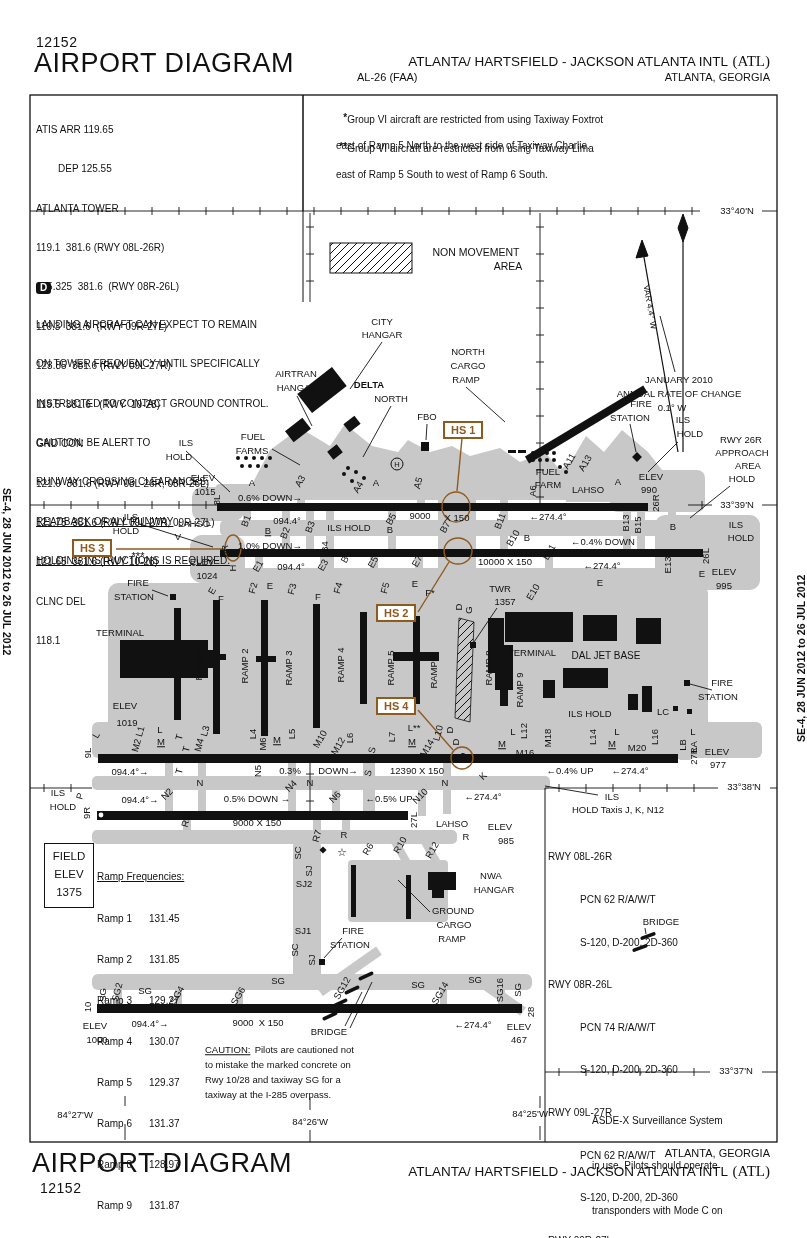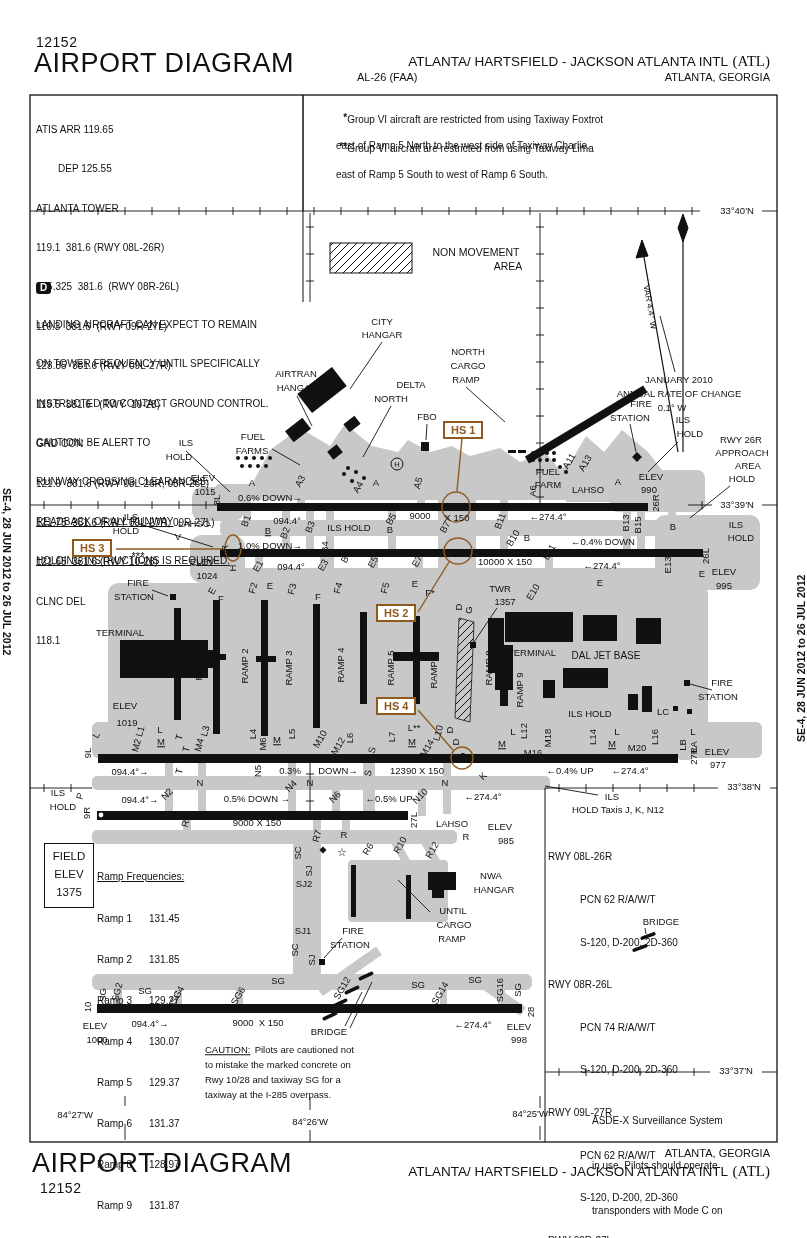--- a/index.html
+++ b/index.html
@@ -484,21 +484,21 @@
   <div class="abs hs" style="left:376px;top:697px;">HS 4</div>
 
   <div id="labels">
       <span class="ml" style="left: 476px; top: 252px; font-size: 10.5px;">NON MOVEMENT</span>
       <span class="ml" style="left: 508px; top: 266px; font-size: 10.5px;">AREA</span>
       <span class="ml" style="left: 382px; top: 322px;">CITY</span>
       <span class="ml" style="left: 382px; top: 335px;">HANGAR</span>
       <span class="ml" style="left: 468px; top: 352px;">NORTH</span>
       <span class="ml" style="left: 468px; top: 366px;">CARGO</span>
       <span class="ml" style="left: 466px; top: 380px;">RAMP</span>
-      <span class="ml" style="left: 411px; top: 385px;">DELTA</span>
+      <span class="ml" style="left: 369px; top: 385px; font-weight: bold;">DELTA</span>
       <span class="ml" style="left: 391px; top: 399px;">NORTH</span>
       <span class="ml" style="left: 296px; top: 374px;">AIRTRAN</span>
       <span class="ml" style="left: 297px; top: 388px;">HANGAR</span>
       <span class="ml" style="left: 427px; top: 417px;">FBO</span>
       <span class="ml" style="left: 253px; top: 437px;">FUEL</span>
       <span class="ml" style="left: 252px; top: 451px;">FARMS</span>
       <span class="ml" style="left: 679px; top: 380px;">JANUARY 2010</span>
       <span class="ml" style="left: 679px; top: 394px;">ANNUAL RATE OF CHANGE</span>
       <span class="ml" style="left: 672px; top: 408px;">0.1° W</span>
       <span class="ml" style="left: 650px; top: 307px; font-size: 8.5px; --r: 80deg;">VAR 4.4° W</span>
@@ -637,21 +637,21 @@
       <span class="ml" style="left: 414px; top: 728px;">L**</span>
       <span class="ml u" style="left: 412px; top: 742px;">M</span>
       <span class="ml" style="left: 427px; top: 748px; --r: -60deg;">M14</span>
       <span class="ml" style="left: 438px; top: 733px; --r: -75deg;">L10</span>
       <span class="ml" style="left: 450px; top: 730px; --r: -90deg;">D</span>
       <span class="ml" style="left: 456px; top: 742px; --r: -90deg;">D</span>
       <span class="ml" style="left: 463px; top: 756px; --r: -90deg;">D</span>
       <span class="ml" style="left: 483px; top: 776px; --r: -45deg;">K</span>
       <span class="ml" style="left: 513px; top: 732px;">L</span>
       <span class="ml u" style="left: 502px; top: 744px;">M</span>
-      <span class="ml" style="left: 525px; top: 753px; margin-left: 8px;">M16</span>
+      <span class="ml" style="left: 525px; top: 753px;">M16</span>
       <span class="ml" style="left: 524px; top: 731px; --r: -90deg;">L12</span>
       <span class="ml" style="left: 548px; top: 738px; --r: -90deg;">M18</span>
       <span class="ml" style="left: 593px; top: 737px; --r: -90deg;">L14</span>
       <span class="ml" style="left: 617px; top: 732px;">L</span>
       <span class="ml u" style="left: 612px; top: 744px;">M</span>
       <span class="ml" style="left: 637px; top: 748px;">M20</span>
       <span class="ml" style="left: 655px; top: 737px; --r: -90deg;">L16</span>
       <span class="ml" style="left: 693px; top: 732px;">L</span>
       <span class="ml" style="left: 683px; top: 745px; --r: -90deg;">LB</span>
       <span class="ml" style="left: 694px; top: 747px; --r: -90deg;">LA</span>
@@ -698,21 +698,21 @@
       <span class="ml" style="left: 309px; top: 871px; --r: -90deg;">SJ</span>
       <span class="ml" style="left: 304px; top: 884px;">SJ2</span>
       <span class="ml" style="left: 342px; top: 852px; font-size: 11px;">☆</span>
       <span class="ml" style="left: 303px; top: 931px;">SJ1</span>
       <span class="ml" style="left: 295px; top: 950px; --r: -90deg;">SC</span>
       <span class="ml" style="left: 312px; top: 960px; --r: -90deg;">SJ</span>
       <span class="ml" style="left: 353px; top: 931px;">FIRE</span>
       <span class="ml" style="left: 350px; top: 945px;">STATION</span>
       <span class="ml" style="left: 491px; top: 876px;">NWA</span>
       <span class="ml" style="left: 494px; top: 890px;">HANGAR</span>
-      <span class="ml" style="left: 453px; top: 911px;">UNTIL</span>
+      <span class="ml" style="left: 453px; top: 911px;">GROUND</span>
       <span class="ml" style="left: 454px; top: 925px;">CARGO</span>
       <span class="ml" style="left: 452px; top: 939px;">RAMP</span>
       <span class="ml" style="left: 661px; top: 922px;">BRIDGE</span>
       <span class="ml" style="left: 329px; top: 1032px;">BRIDGE</span>
       <span class="ml" style="left: 103px; top: 995px; --r: -90deg;">SG</span>
       <span class="ml" style="left: 117px; top: 992px; --r: -75deg;">SG2</span>
       <span class="ml" style="left: 145px; top: 991px;">SG</span>
       <span class="ml" style="left: 177px; top: 995px; --r: -60deg;">SG4</span>
       <span class="ml" style="left: 238px; top: 996px; --r: -60deg;">SG6</span>
       <span class="ml" style="left: 278px; top: 981px;">SG</span>
@@ -723,21 +723,21 @@
       <span class="ml" style="left: 500px; top: 990px; --r: -90deg;">SG16</span>
       <span class="ml" style="left: 518px; top: 990px; --r: -90deg;">SG</span>
       <span class="ml" style="left: 531px; top: 1012px; --r: -90deg;">28</span>
       <span class="ml" style="left: 88px; top: 1007px; --r: -90deg;">10</span>
       <span class="ml" style="left: 95px; top: 1026px;">ELEV</span>
       <span class="ml" style="left: 97px; top: 1040px;">1000</span>
       <span class="ml" style="left: 150px; top: 1024px;">094.4°→</span>
       <span class="ml" style="left: 258px; top: 1023px;">9000  X 150</span>
       <span class="ml" style="left: 473px; top: 1025px;">←274.4°</span>
       <span class="ml" style="left: 519px; top: 1027px;">ELEV</span>
-      <span class="ml" style="left: 519px; top: 1040px;">998</span>
+      <span class="ml" style="left: 519px; top: 1040px;">467</span>
       <span class="ml u left" style="left: 205px; top: 1050px;">CAUTION:</span>
       <span class="ml left" style="left: 252px; top: 1050px;"> Pilots are cautioned not</span>
       <span class="ml left" style="left: 205px; top: 1065px;">to mistake the marked concrete on</span>
       <span class="ml left" style="left: 205px; top: 1080px;">Rwy 10/28 and taxiway SG for a</span>
       <span class="ml left" style="left: 205px; top: 1095px;">taxiway at the I-285 overpass.</span>
       <span class="ml bg" style="left: 737px; top: 211px;">33°40'N</span>
       <span class="ml bg" style="left: 737px; top: 505px;">33°39'N</span>
       <span class="ml bg" style="left: 744px; top: 787px;">33°38'N</span>
       <span class="ml bg" style="left: 736px; top: 1071px;">33°37'N</span>
       <span class="ml" style="left: 75px; top: 1115px;">84°27'W</span>

